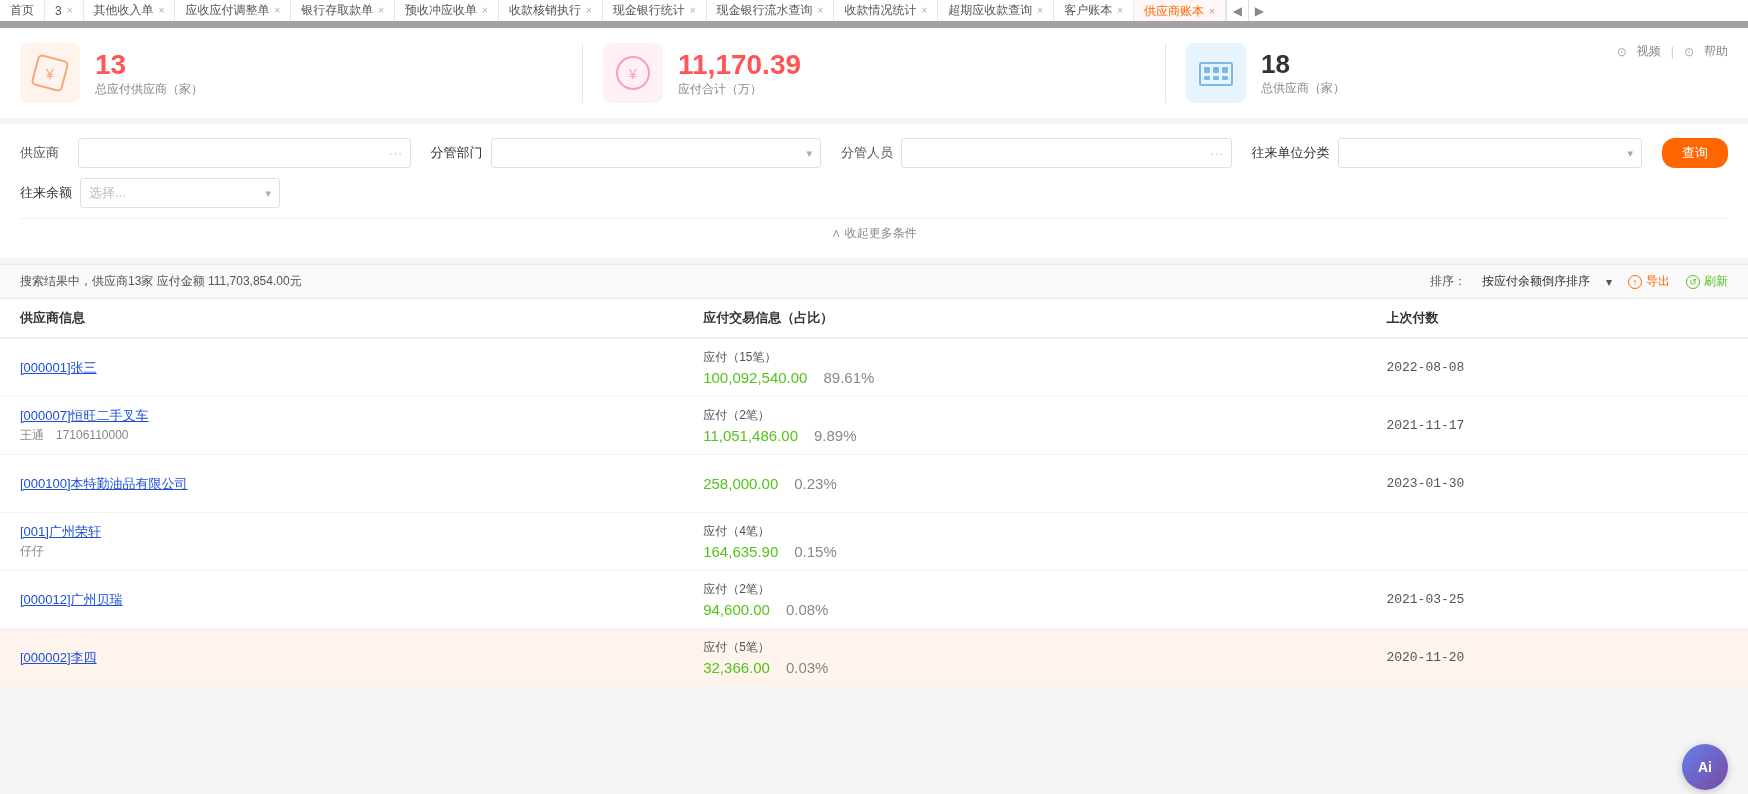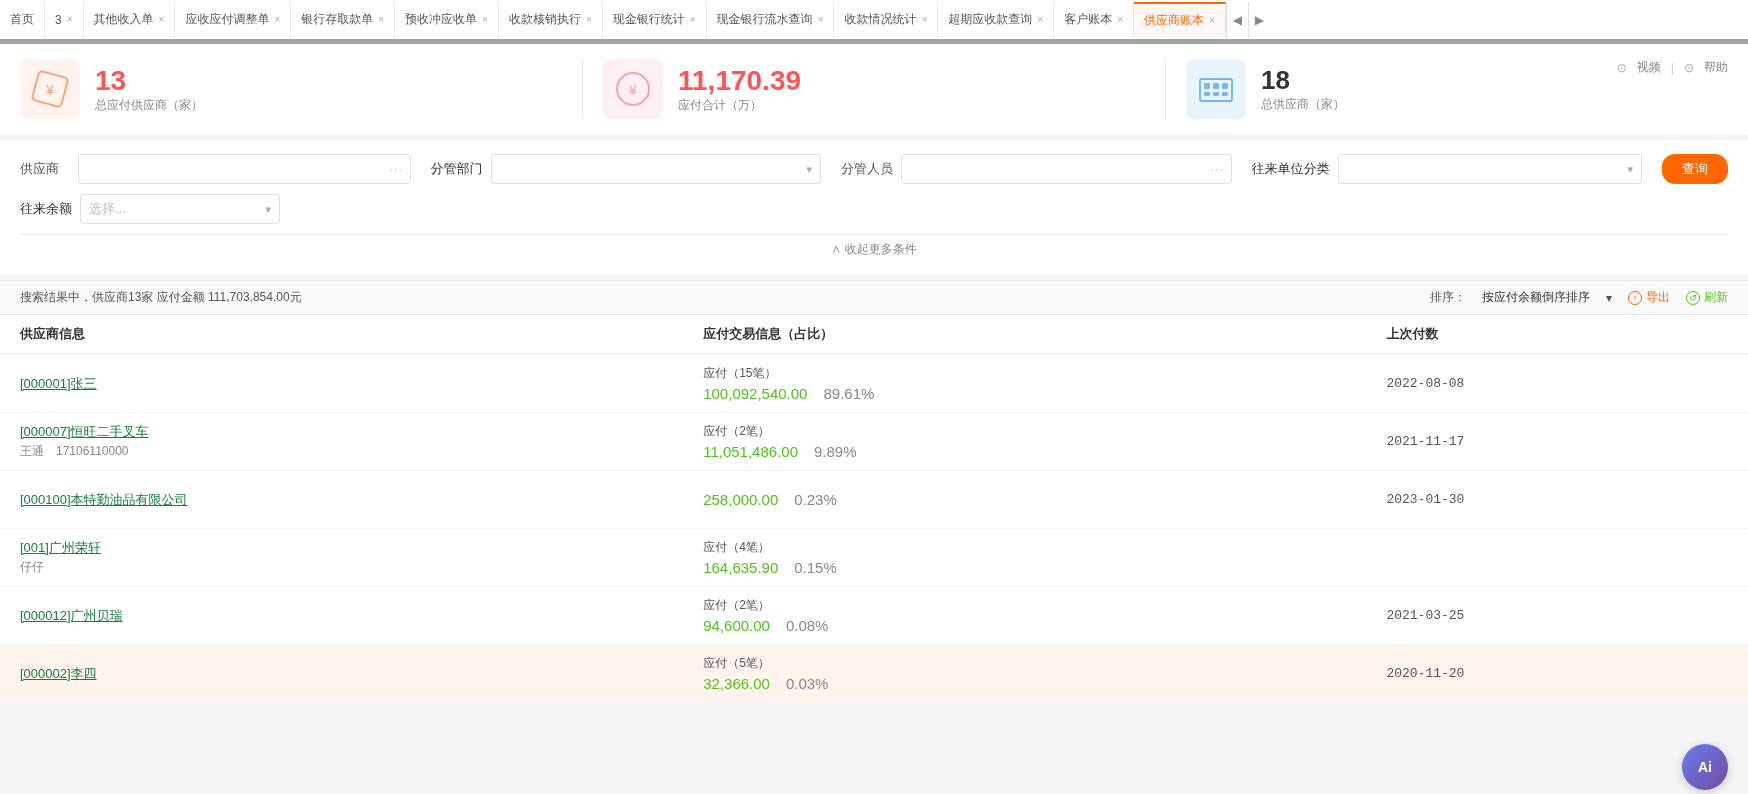--- a/index.html
+++ b/index.html
@@ -3,22 +3,22 @@
   <meta charset="utf-8">
   <style>
     * { margin: 0; padding: 0; box-sizing: border-box; }
     body { font-family: 'Microsoft YaHei', Arial, sans-serif; font-size: 13px; background: #f5f5f5; color: #333; width: 1748px; }
 
     
     .top-nav {
       display: flex;
       align-items: center;
       background: #fff;
-      border-bottom: 5px solid #a3a3a3;
-      height: 44px;
+      border-bottom: 7px solid #a3a3a3;
+      height: 28px;
       overflow: hidden;
     }
     .nav-tab {
       display: flex;
       align-items: center;
       padding: 0 10px;
       height: 36px;
       border-right: 1px solid #e8e8e8;
       white-space: nowrap;
       cursor: pointer;
@@ -205,21 +205,21 @@
     .table-row {
       display: grid;
       grid-template-columns: 2fr 2fr 1fr;
       padding: 10px 20px;
       border-bottom: 1px solid #f5f5f5;
       align-items: center;
       min-height: 58px;
     }
     .table-row.highlighted { background: #fff3ee; }
     .supplier-name {
-      color: #15803d;
+      color: #1d4ed8;
       text-decoration: underline;
       cursor: pointer;
       font-size: 13px;
     }
     .supplier-contact { color: #888; font-size: 12px; margin-top: 2px; }
     .pay-info { }
     .pay-label { color: #555; font-size: 12px; margin-bottom: 3px; }
     .pay-amount { color: #52c41a; font-size: 15px; font-weight: 500; cursor: pointer; }
     .pay-percent { color: #888; font-size: 15px; margin-left: 16px; }
     .pay-row { display: flex; align-items: baseline; }

